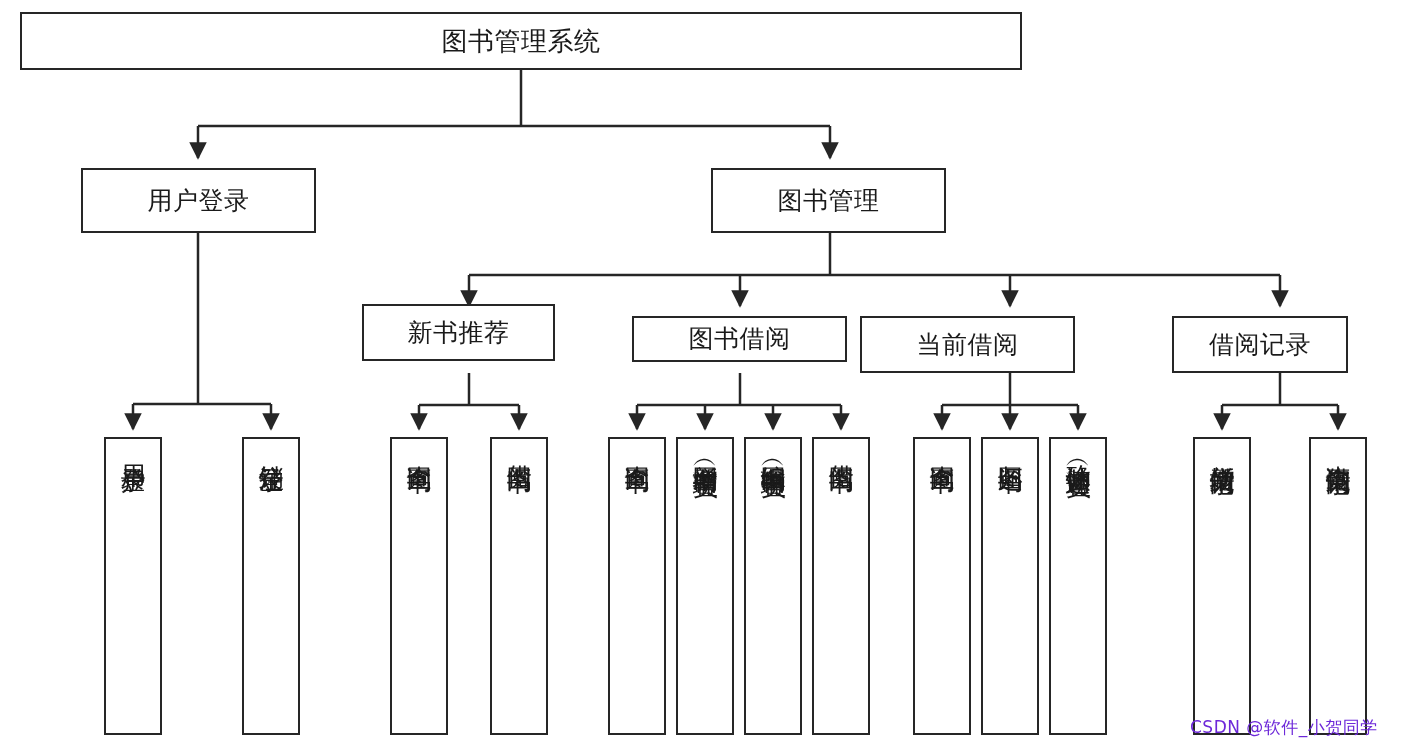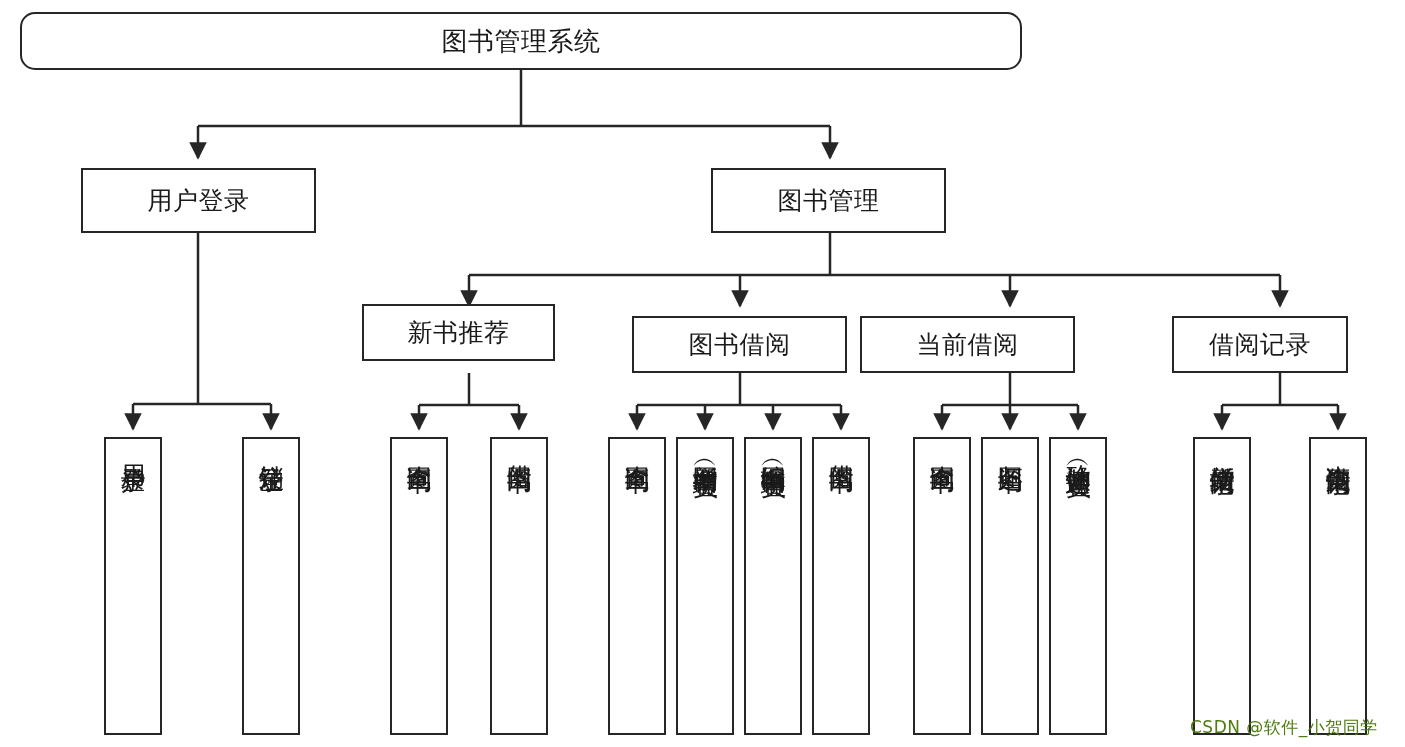--- a/index.html
+++ b/index.html
@@ -57,21 +57,21 @@
     white-space: normal;
     height: auto;
     max-height: 100%;
   }
   .node.root .label { font-size: 26px; }
   #watermark {
     position: absolute;
     left: 1190px;
     top: 716px;
     font-size: 17px;
-    color: #4d7c0f;
+    color: #6d28d9;
     letter-spacing: 0.5px;
     white-space: nowrap;
     font-family: "DejaVu Sans", "Liberation Sans", sans-serif;
   }
 </style>
 </head>
 <body>
 
 <div id="diagram-root">
 
@@ -118,35 +118,35 @@
       <path d="M 1010 405 L 1010 429" marker-end="url(#arrow)"></path>
       <path d="M 1078 405 L 1078 429" marker-end="url(#arrow)"></path>
 
       <path d="M 1280 373 L 1280 405"></path>
       <path d="M 1222 405 L 1338 405"></path>
       <path d="M 1222 405 L 1222 429" marker-end="url(#arrow)"></path>
       <path d="M 1338 405 L 1338 429" marker-end="url(#arrow)"></path>
     </g>
   </svg>
 
-  <div class="node root" style="left:20px; top:12px; width:1002px; height:58px;border-radius:15px;">
+  <div class="node root" style="left:20px; top:12px; width:1002px; height:58px;">
     <span class="label">图书管理系统</span>
   </div>
 
   <div class="node" style="left:81px; top:168px; width:235px; height:65px;">
     <span class="label">用户登录</span>
   </div>
   <div class="node" style="left:711px; top:168px; width:235px; height:65px;">
     <span class="label">图书管理</span>
   </div>
 
   <div class="node" style="left:362px; top:304px; width:193px; height:57px;justify-content:center;">
     <span class="label">新书推荐</span>
   </div>
-  <div class="node" style="left:632px; top:316px; width:215px; height:57px;">
+  <div class="node" style="left:632px; top:316px; width:215px; height:46px;">
     <span class="label">图书借阅</span>
   </div>
   <div class="node" style="left:860px; top:316px; width:215px; height:57px;">
     <span class="label">当前借阅</span>
   </div>
   <div class="node" style="left:1172px; top:316px; width:176px; height:57px;">
     <span class="label">借阅记录</span>
   </div>
 
   <div class="node leaf" style="left:104px; top:437px; width:58px; height:298px;">

